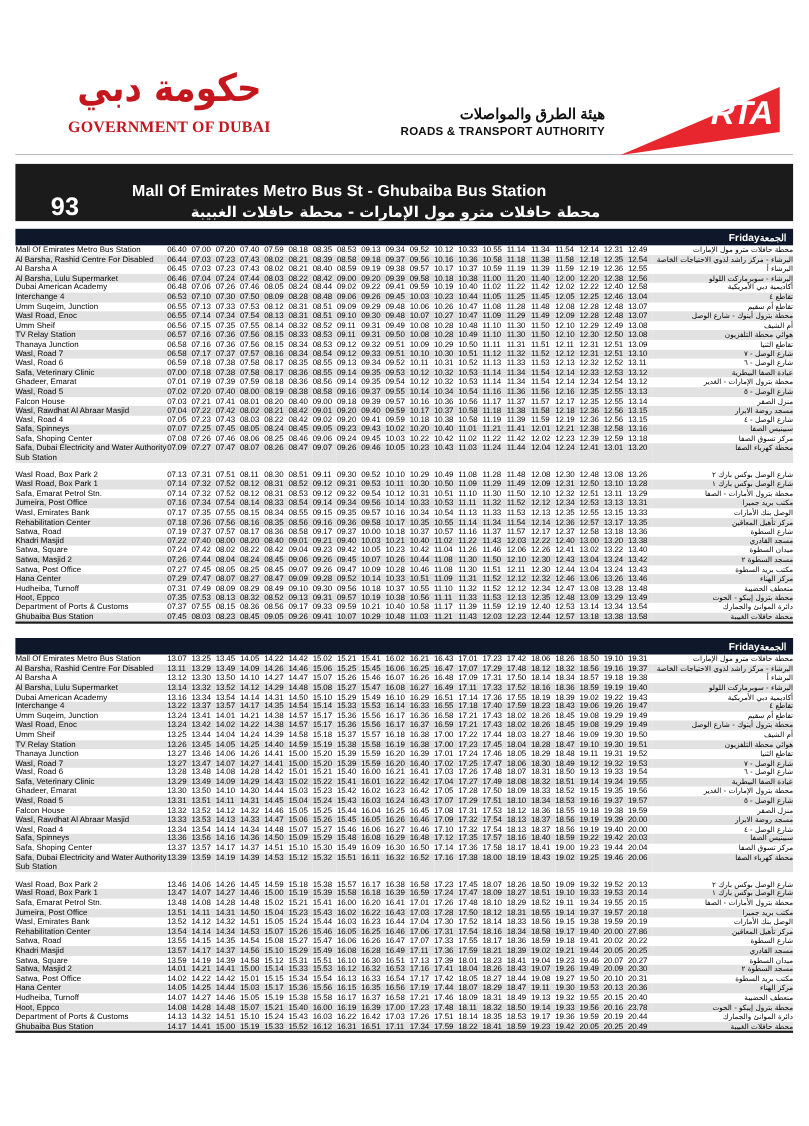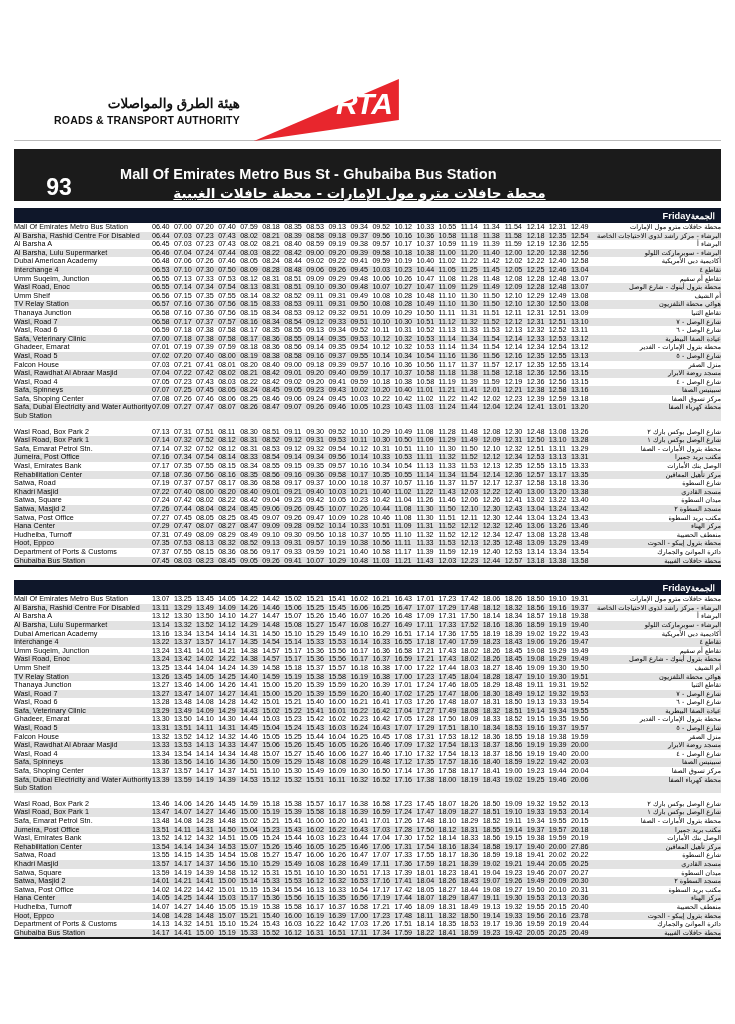--- a/index.html
+++ b/index.html
@@ -81,21 +81,20 @@
   .route-sep { width: 2px; background: #fff; margin: 4px 0; }
   .route-names { flex: 1; padding: 0 12px 0 14px; }
   .route-en {
     font-size: 14.5px; font-weight: bold; letter-spacing: 0.1px;
     font-family: "Liberation Sans", sans-serif;
   }
   .route-ar {
     font-size: 13.5px; direction: rtl; text-align: center; margin-top: 3px;
     font-family: "DejaVu Sans", sans-serif; font-weight: bold;
     padding-right: 110px;
-    text-decoration: underline;
   }
 
   
   .tt { margin: 7px 14px 0 14px; }
   .day-header {
     background: #0f172a; color: #fff;
     font-size: 9.2px; font-weight: bold;
     padding: 2.5px 0 2.5px 5px;
     font-family: "Liberation Sans", sans-serif;
     letter-spacing: 0.1px;
@@ -128,20 +127,24 @@
   .gap { height: 6px; }
   .tbl-bottom { border-bottom: 2px solid #1b1b1b; }
   .footer-space { height: 140px; }
 </style>
 </head>
 <body>
 
 <div class="page">
 
   <div class="brand-bar">
+    <div class="gov-logo">
+      <div class="gov-script">حكومة دبي</div>
+      <div class="gov-en">GOVERNMENT OF DUBAI</div>
+    </div>
     <div class="rta-block">
       <div class="rta-text">
         <div class="rta-ar">هيئة الطرق والمواصلات</div>
         <div class="rta-en">ROADS &amp; TRANSPORT AUTHORITY</div>
       </div>
       <div class="rta-logo">
         <div class="tri"></div>
         <div class="letters">RTA</div>
       </div>
     </div>

